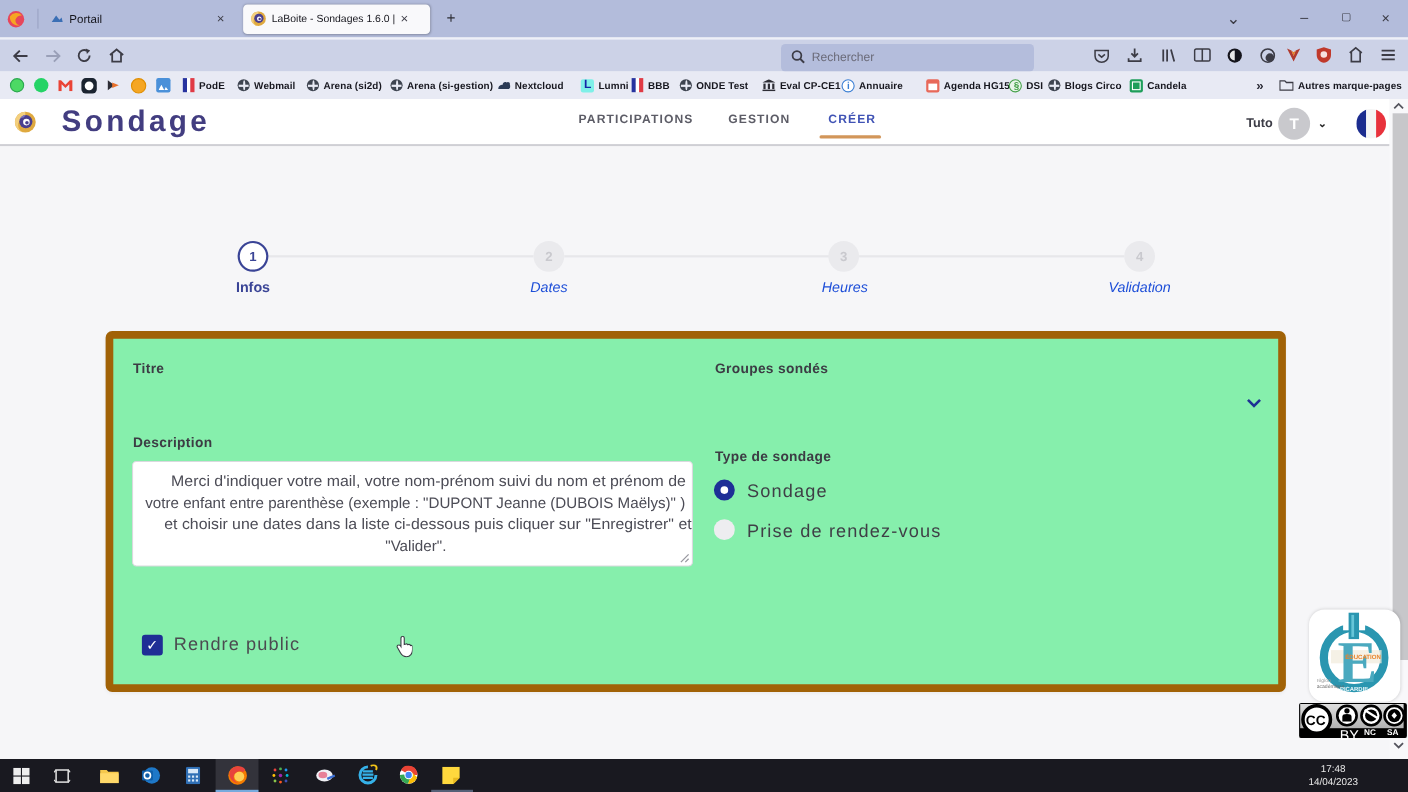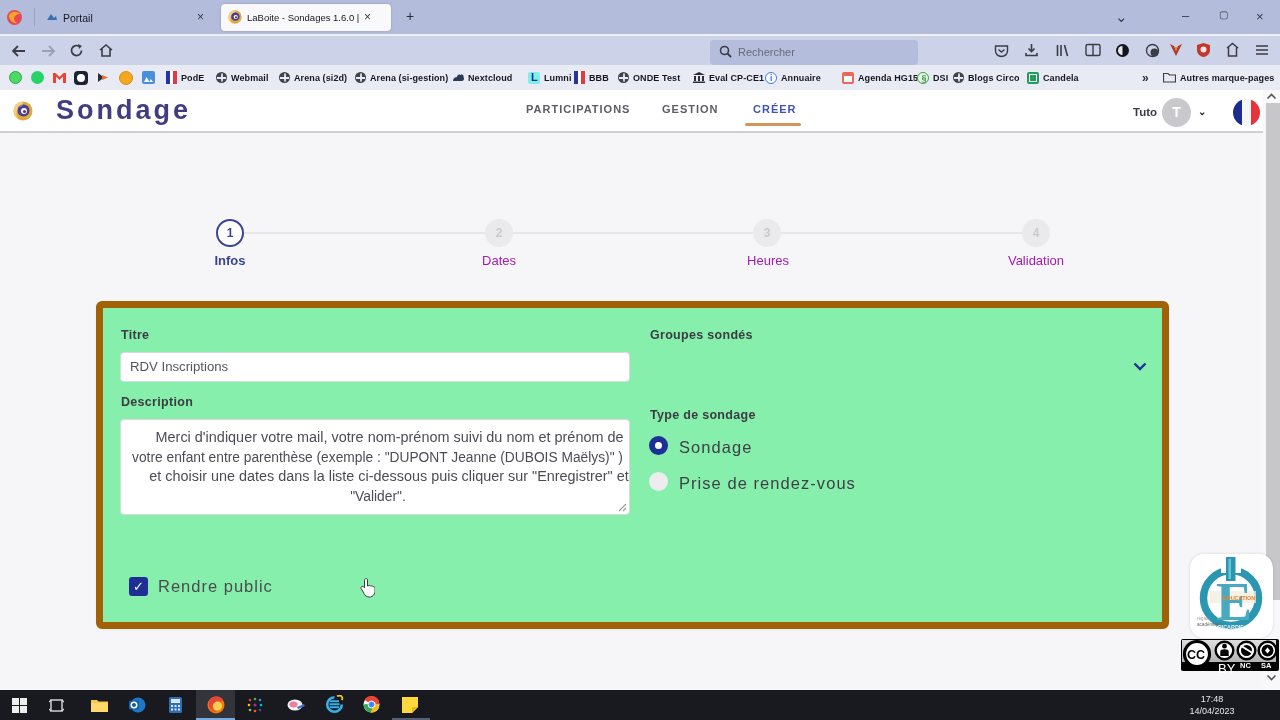--- a/index.html
+++ b/index.html
@@ -14,21 +14,21 @@
 
 .tab-active { left:221px; top:4px; width:170px; height:27px; background:#f9f9fb; border-radius:4px; box-shadow:0 0 2px rgba(0,0,0,.25); }
 .tabtext { font-size:10.5px; color:#16161d; }
 #tab1text { left:63px; top:12px; }
 #tabdiv { left:34px; top:8px; width:1px; height:18px; background:#9aa3c4; }
 
 .winbtn { color:#3a3a44; font-size:13px; }
 
 
 #urlpill { left:185px; top:4px; width:515px; height:25px; background:#b4bddc; border-radius:4px; }
-#searchpill { left:710px; top:4px; width:208px; height:25px; background:#b4bddc; border-radius:4px;padding-left:28px; }
+#searchpill { left:710px; top:4px; width:230px; height:25px; background:#b4bddc; border-radius:4px;padding-left:28px; }
 
 
 .bm { position:absolute; top:0; height:25px; display:flex; align-items:center; font-size:9px; color:#17171f; font-weight:600; white-space:nowrap; letter-spacing:0.1px; }
 .bm .bi { display:inline-block; margin-right:4px; }
 .dot { display:inline-block; border-radius:50%; }
 .globe { width:11px; height:11px; border-radius:50%; background:#3e4450; position:relative; }
 .globe:before { content:""; position:absolute; left:1px; right:1px; top:4.5px; height:2px; background:#e8eaf4; }
 .globe:after { content:""; position:absolute; left:4.5px; top:1px; bottom:1px; width:2px; background:#e8eaf4; border-radius:50%; }
 
 
@@ -48,21 +48,21 @@
 
 
 #content { left:0; top:133px; width:1280px; height:557px; background:#f6f6f8; }
 #heading { left:97px; top:38px; font-size:22px; font-weight:700; color:#383b41; letter-spacing:2.8px; }
 
 .stepcircle { width:28px; height:28px; border-radius:50%; text-align:center; font-size:12px; font-weight:700; }
 .sc-active { border:2px solid #3a4496; background:#fff; color:#3a4496; line-height:24px; }
 .sc-idle { background:#eaeaed; color:#c9c9ce; line-height:28px; }
 .steplabel { font-size:13px; font-weight:700; transform:translateX(-50%); }
 .sl-active { color:#3a4496; }
-.sl-idle { color:#a21caf; font-weight:400; }
+.sl-idle { color:#1d4ed8; font-weight:400;font-style:italic; }
 .stepline { top:99px; height:2px; background:#e7e7ea; }
 
 #card { left:96px; top:168px; width:1073px; height:328px; background:#86efac; border:7px solid #a16207; border-radius:6px; box-shadow:0 1px 3px rgba(0,0,0,.04); }
 
 .flabel { font-size:12.5px; font-weight:700; color:#3c3c44; letter-spacing:0.3px; }
 .finput { background:#fff; border:1px solid #d9d9de; border-radius:4px; font-size:12.5px; color:#55555e; }
 
 #inp-titre { left:17px; top:44px; width:510px; height:30px; line-height:28px; padding-left:9px; font-size:13.2px; }
 #ta { left:17px; top:111px; width:510px; height:96px; padding:8px 0 8px 6px; font-size:13.8px; line-height:19.5px; color:#4c4c56;text-align:center; }
 #ta .tl { white-space:nowrap; transform-origin:0 50%; }
@@ -305,21 +305,20 @@
   <div class="abs stepcircle sc-idle" style="left:485px;top:86px">2</div>
   <div class="abs stepcircle sc-idle" style="left:753px;top:86px">3</div>
   <div class="abs stepcircle sc-idle" style="left:1022px;top:86px">4</div>
   <div class="abs steplabel sl-active" style="left:230px;top:120px">Infos</div>
   <div class="abs steplabel sl-idle" style="left:499px;top:120px">Dates</div>
   <div class="abs steplabel sl-idle" style="left:768px;top:120px">Heures</div>
   <div class="abs steplabel sl-idle" style="left:1036px;top:120px">Validation</div>
 
   <div class="abs" id="card">
     <div class="abs flabel" style="left:18px;top:20px">Titre</div>
-    <div class="abs finput" id="inp-titre">RDV Inscriptions</div>
     <div class="abs flabel" style="left:18px;top:87px">Description</div>
     <div class="abs finput" id="ta">
         <div class="tl" style="transform:scaleX(1.046)">Merci d'indiquer votre mail, votre nom-prénom suivi du nom et prénom de</div>
         <div class="tl" style="transform:scaleX(0.998)">votre enfant entre parenthèse (exemple : "DUPONT Jeanne (DUBOIS Maëlys)" )</div>
         <div class="tl" style="transform:scaleX(1.044)">et choisir une dates dans la liste ci-dessous puis cliquer sur "Enregistrer" et</div>
         <div class="tl">"Valider".</div>
       <svg class="abs" id="ta-resize" width="9" height="9" viewBox="0 0 9 9">
           <path d="M8 1 L1 8 M8 5 L5 8" stroke="#9a9aa2" stroke-width="1.2"></path>
         </svg>
     </div>

